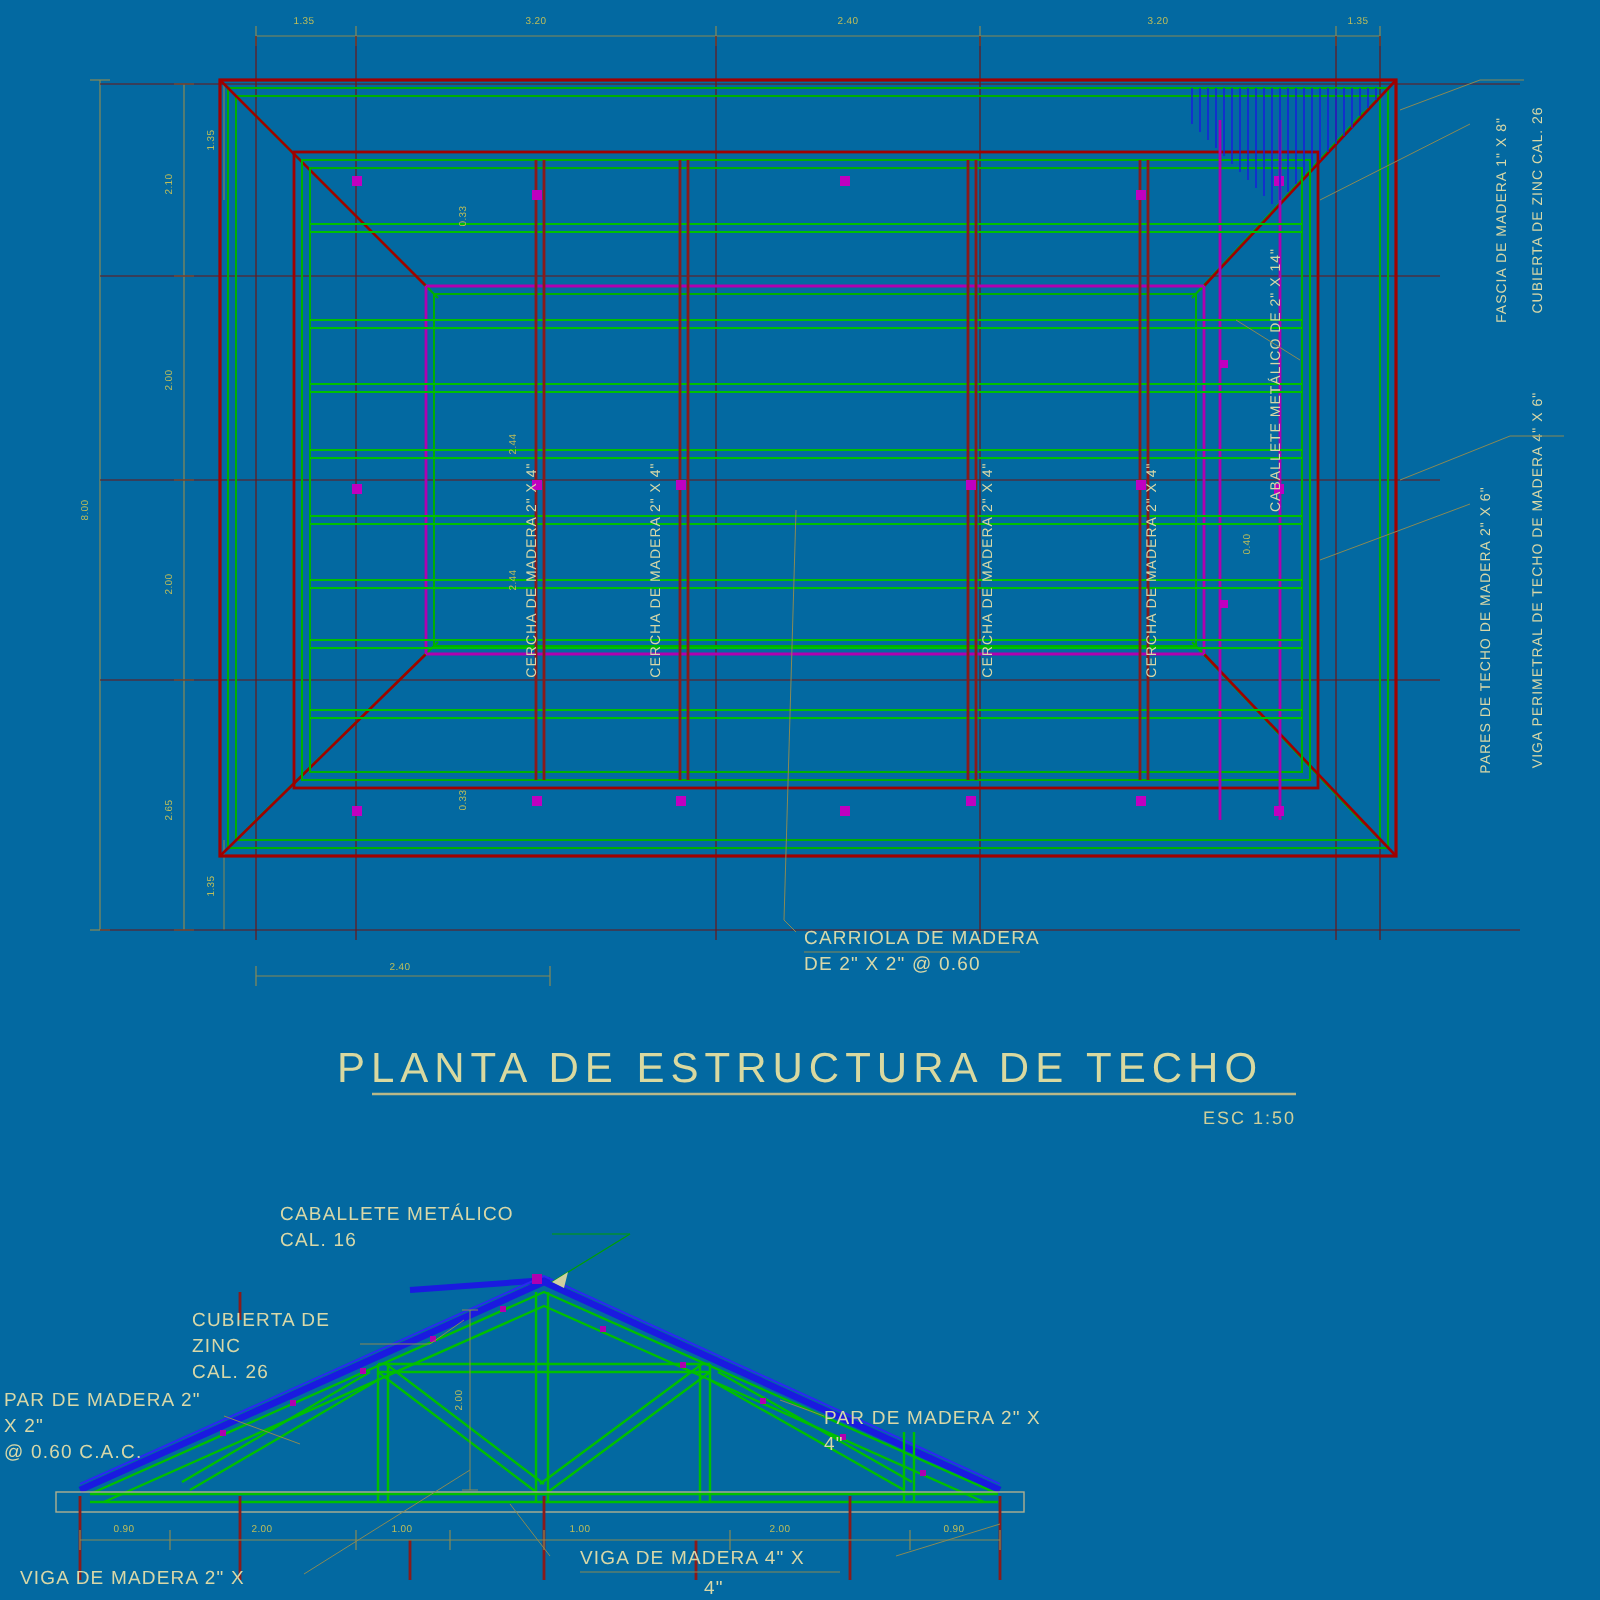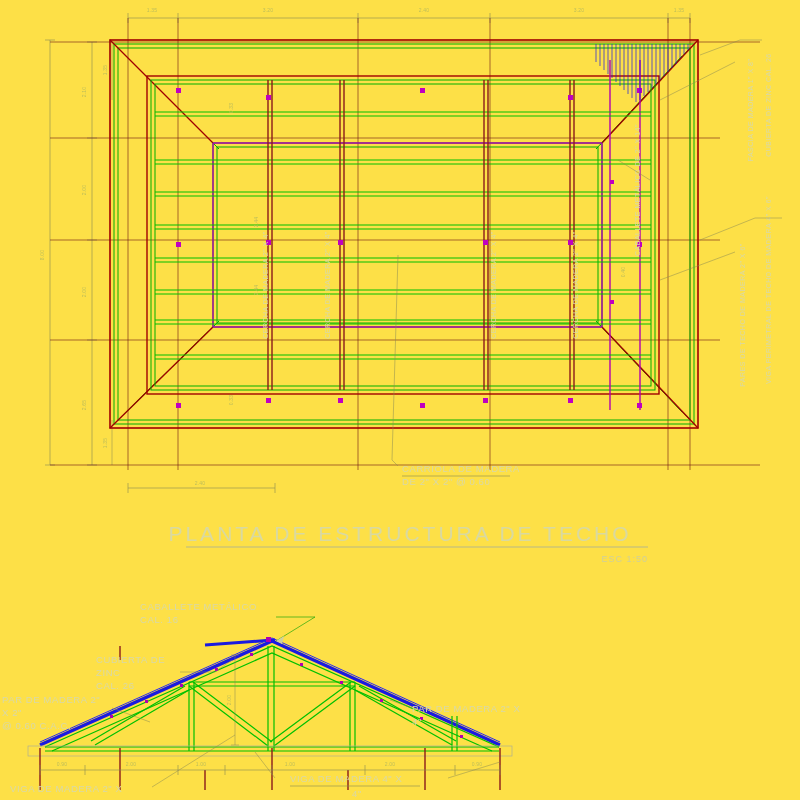--- a/index.html
+++ b/index.html
@@ -1,16 +1,16 @@
 <!DOCTYPE html>
 <html><head>
 <meta charset="utf-8">
 <style>
   html,body{margin:0;padding:0;background:#000;}
-  #stage{position:relative;width:800px;height:800px;background:#fde047;overflow:hidden;
+  #stage{position:relative;width:800px;height:800px;background:#0369a1;overflow:hidden;
          font-family:"Liberation Sans", sans-serif;}
   svg{position:absolute;left:0;top:0;}
   .ttl{fill:#d9d9a0;font-size:21px;letter-spacing:3px;font-family:"Liberation Sans",sans-serif;}
   .esc{fill:#cfcf9a;font-size:9px;letter-spacing:1px;}
   .ann{fill:#d8d8a8;font-size:9.5px;letter-spacing:.6px;}
   .dim{fill:#bdbd5a;font-size:5px;letter-spacing:.2px;}
   .vlbl{fill:#d8d8a8;font-size:7px;letter-spacing:.5px;}
 </style>
 </head>
 <body>

